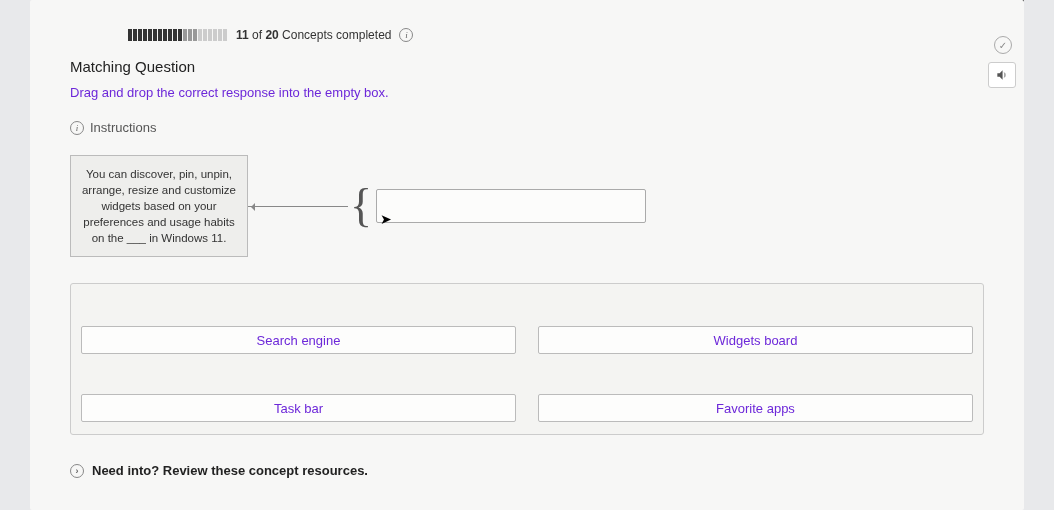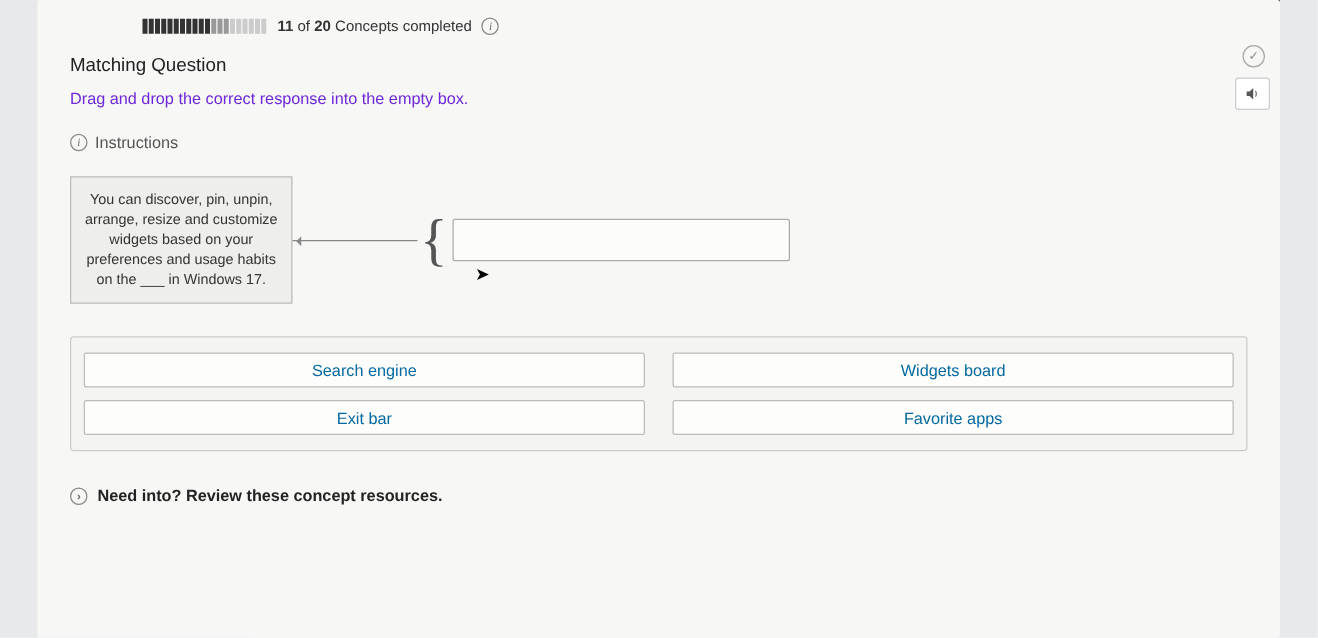--- a/index.html
+++ b/index.html
@@ -28,21 +28,21 @@
   border-radius: 0 0 3px 3px;
   display: flex;
   align-items: center;
   gap: 6px;
   margin-right: 30px;
 }
 .exit-btn .x { font-size: 11px; }
 .page {
   background: #f7f7f6;
   margin: 0 30px;
-  padding: 4px;
+  padding: 18px;
   border-radius: 2px;
   height: 100%;
   position: relative;
 }
 .progress-row {
   display: flex;
   align-items: center;
   padding: 10px 0 6px 0;
   gap: 8px;
   font-size: 12px;
@@ -181,23 +181,24 @@
   gap: 10px 22px;
 }
 .option {
   border: 1px solid #bbb;
   background: #fdfdfc;
   height: 28px;
   display: flex;
   align-items: center;
   justify-content: center;
   font-size: 13px;
-  color: #0369a1;
+  color: #6d28d9;
   cursor: grab;
   border-radius: 2px;
+  margin-top: 30px;
 }
 .need-help {
   display: flex;
   align-items: center;
   gap: 8px;
   font-size: 13px;
   font-weight: 700;
   color: #222;
   margin-top: 20px;
   padding: 8px 0;
@@ -276,30 +277,30 @@
   <div class="question-area">
     <div class="q-title">Matching Question</div>
     <div class="q-instr">Drag and drop the correct response into the empty box.</div>
 
     <div class="instructions-link">
       <span class="info-circle">i</span>
       <span>Instructions</span>
     </div>
 
     <div class="match-row">
-      <div class="prompt-box">You can discover, pin, unpin, arrange, resize and customize widgets based on your preferences and usage habits on the ___ in Windows 17.</div>
+      <div class="prompt-box">You can discover, pin, unpin, arrange, resize and customize widgets based on your preferences and usage habits on the ___ in Windows 11.</div>
       <div class="connector"></div>
       <div class="brace">{</div>
       <div class="drop-target"></div>
     </div>
 
     <div class="options-panel">
       <div class="option">Search engine</div>
       <div class="option">Widgets board</div>
-      <div class="option">Exit bar</div>
+      <div class="option">Task bar</div>
       <div class="option">Favorite apps</div>
     </div>
 
     <div class="need-help">
       <span class="chev">›</span>
       <span>Need into? Review these concept resources.</span>
     </div>
   </div>
 
   <div class="cursor">➤</div>

